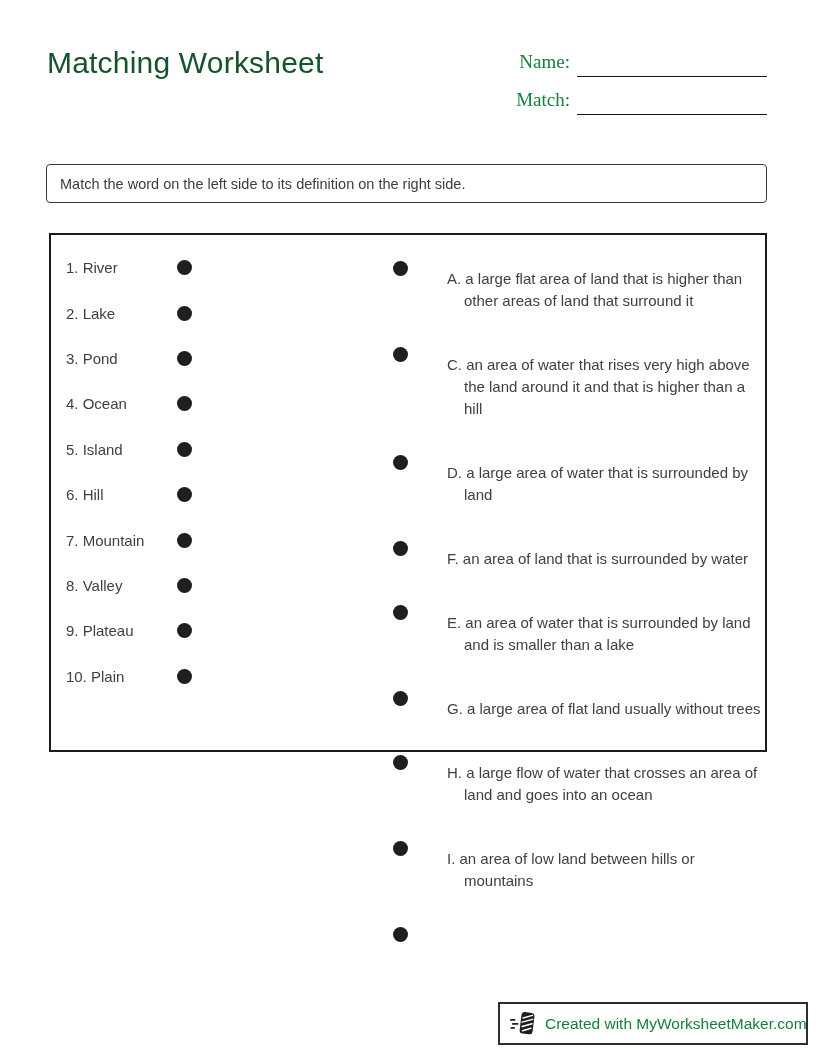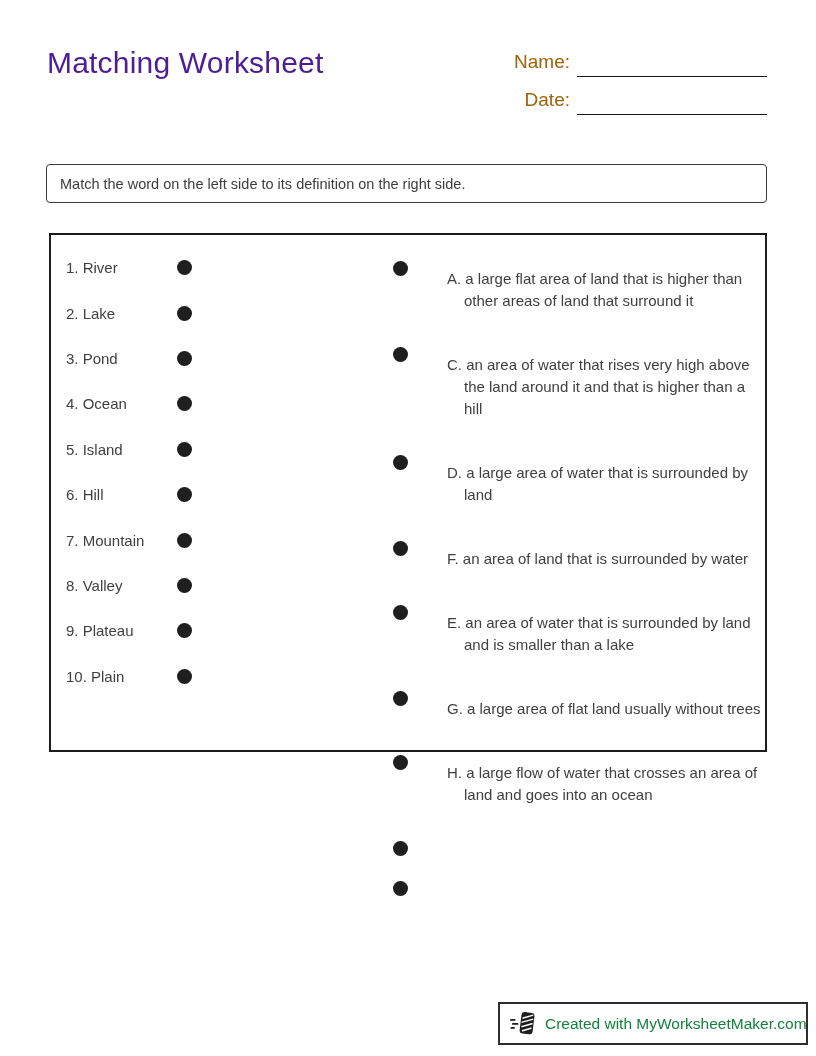--- a/index.html
+++ b/index.html
@@ -6,27 +6,27 @@
   body {
     width:816px; height:1056px;
     font-family:"Liberation Sans", sans-serif;
     -webkit-font-smoothing:antialiased;
   }
   .page { position:relative; width:816px; height:1056px; background:#ffffff; overflow:hidden; }
 
   
   .title {
     position:absolute; left:47px; top:46px; margin:0;
-    font-size:30px; font-weight:400; color:#4c1d95; letter-spacing:0.2px;
+    font-size:30px; font-weight:400; color:#14532d; letter-spacing:0.2px;
   }
 
   
   .nd-label {
     position:absolute; width:102px; text-align:right;
-    font-family:Liberation Sans, sans-serif; font-size:19px; color:#a16207;
+    font-family:Liberation Serif, serif; font-size:19px; color:#15803d;
   }
   .nd-label.name { left:468px; top:51px; }
   .nd-label.date { left:468px; top:89px; }
   .nd-line { position:absolute; width:190px; height:0; border-top:1.6px solid #161616; }
   .nd-line.name { left:577px; top:76px; }
   .nd-line.date { left:577px; top:114px; }
 
   
   .instruction-box {
     position:absolute; left:46px; top:164px; width:721px; height:39px;
@@ -72,21 +72,21 @@
 </style>
 </head>
 <body>
 
 <div class="page">
 
   <h1 class="title">Matching Worksheet</h1>
 
   <span class="nd-label name">Name:</span>
   <span class="nd-line name"></span>
-  <span class="nd-label date">Date:</span>
+  <span class="nd-label date">Match:</span>
   <span class="nd-line date"></span>
 
   <div class="instruction-box">
     <span>Match the word on the left side to its definition on the right side.</span>
   </div>
 
   <div class="main-box">
 
     <div class="words-col">
       <div class="word-row">
@@ -155,20 +155,21 @@
       <div class="def-row">
         <span class="dot"></span>
         <p class="def-text"><span>G.</span> <span>a large area of flat land usually without trees</span></p>
       </div>
       <div class="def-row">
         <span class="dot"></span>
         <p class="def-text"><span>H.</span> <span>a large flow of water that crosses an area of land and goes into an ocean</span></p>
       </div>
       <div class="def-row">
         <span class="dot"></span>
+        <p class="def-text"><span>I.</span> <span>an area of low land between hills or mountains</span></p>
       </div>
       <div class="def-row">
         <span class="dot"></span>
       </div>
     </div>
 
   </div>
 
   <div class="footer-box">
     <svg class="logo-icon" width="27" height="29" viewBox="0 0 27 29" aria-hidden="true">

